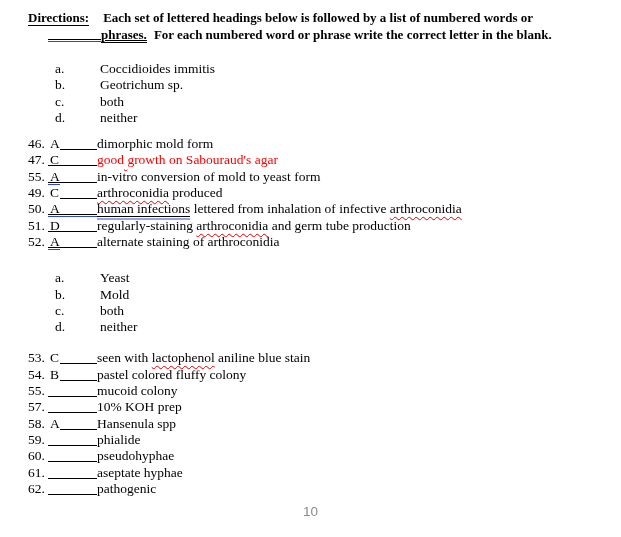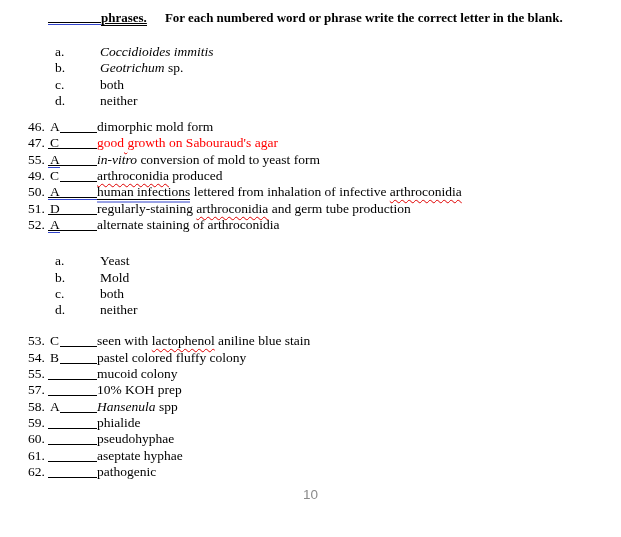--- a/index.html
+++ b/index.html
@@ -10,21 +10,21 @@
   }
   .page{width:621px;height:537px;position:relative;}
 
   
   .directions{font-weight:bold;font-size:13px;line-height:17px;padding:9px 0 0 28px;white-space:nowrap;}
   .dir-label{border-bottom:1px solid #000;}
   .dir-tab{display:inline-block;width:14px;}
   .dir-line2{padding-left:20px;}
   .dir-blank{display:inline-block;position:relative;width:53px;height:15px;vertical-align:baseline;}
   .dir-underlined{border-bottom:1px solid #000;text-decoration:underline;}
-  .dir-rest{margin-left:18px;}
+  .dir-rest{margin-left:7px;}
 
   
   .hl{position:absolute;height:1px;background:#000;}
   .hl.black{bottom:1px;}
   .hl.blue{background:#3344cc;bottom:-1px;}
   .hl.full{left:0;right:0;}
   .hl.after{left:12px;right:0;}
   .hl.letter{left:0;width:12px;}
 
   .spacer{width:100%;}
@@ -35,38 +35,41 @@
   .oletter{display:inline-block;width:45px;margin-left:27px;}
 
   
   .qrow{height:16.3px;line-height:16.3px;padding-left:28px;white-space:nowrap;}
   .qnum{display:inline-block;width:20px;}
   .qans{display:inline-block;position:relative;width:49px;height:15px;line-height:15px;vertical-align:baseline;}
   .al{padding-left:2px;}
 
   
   .seg-p{}
-  .seg-i{font-style:italic;margin-top:32px;}
+  .seg-i{margin-top:32px;}
   .seg-r{color:#ff0000;}
   .seg-rsq{color:#ff0000;text-decoration:underline;text-decoration-style:wavy;
            text-decoration-color:#e00000;text-decoration-thickness:1px;text-underline-offset:3px;}
   .seg-sq{text-decoration:underline;text-decoration-style:wavy;
           text-decoration-color:#e00000;text-decoration-thickness:1px;text-underline-offset:3px;text-align:center;}
   .seg-bu{border-bottom:1px solid #000;box-shadow:0 1.5px 0 #ffffff,0 2.5px 0 #3344cc;}
 
   
   .footer{text-align:center;font-family:"Liberation Sans","DejaVu Sans",sans-serif;
           font-size:13.5px;color:#8a8a8a;margin-top:7px;}
 </style>
 </head>
 <body>
 
 <div class="page">
 
   <div class="directions">
+    <div class="dir-line1">
+      <span class="dir-label">Directions:</span><span class="dir-tab"></span><span>Each set of lettered headings below is followed by a list of numbered words or</span>
+    </div>
     <div class="dir-line2">
       <span class="dir-blank"><i class="hl black full"></i><i class="hl blue full"></i>​</span><span class="dir-underlined">phrases.</span><span class="dir-rest">For each numbered word or phrase write the correct letter in the blank.</span>
     </div>
   </div>
 
   <div class="spacer s1"></div>
 
   <div id="optset-0" class="optlist">
       <div class="orow"><span class="oletter">a.</span><span class="otext"><span class="seg-i">Coccidioides immitis</span></span></div>
       <div class="orow"><span class="oletter">b.</span><span class="otext"><span class="seg-i">Geotrichum</span><span class="seg-p"> sp.</span></span></div>

